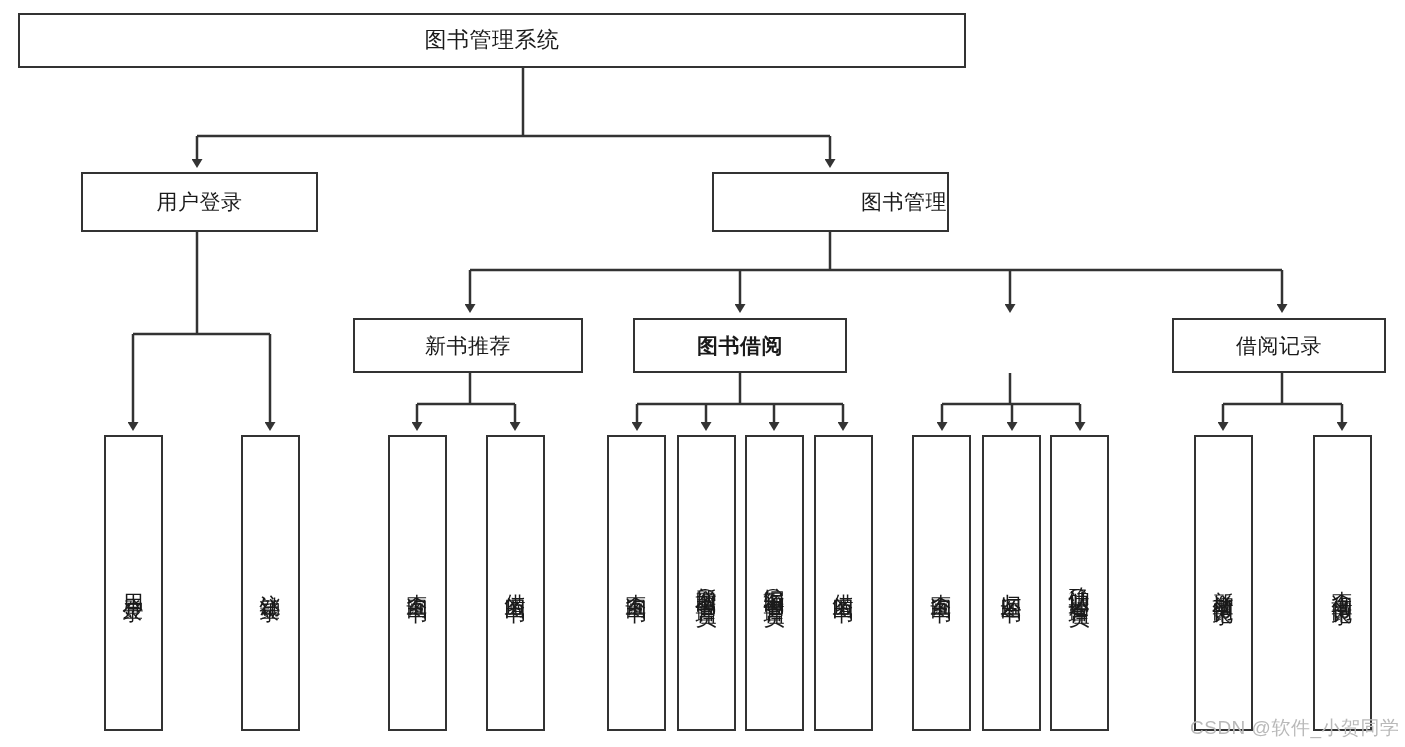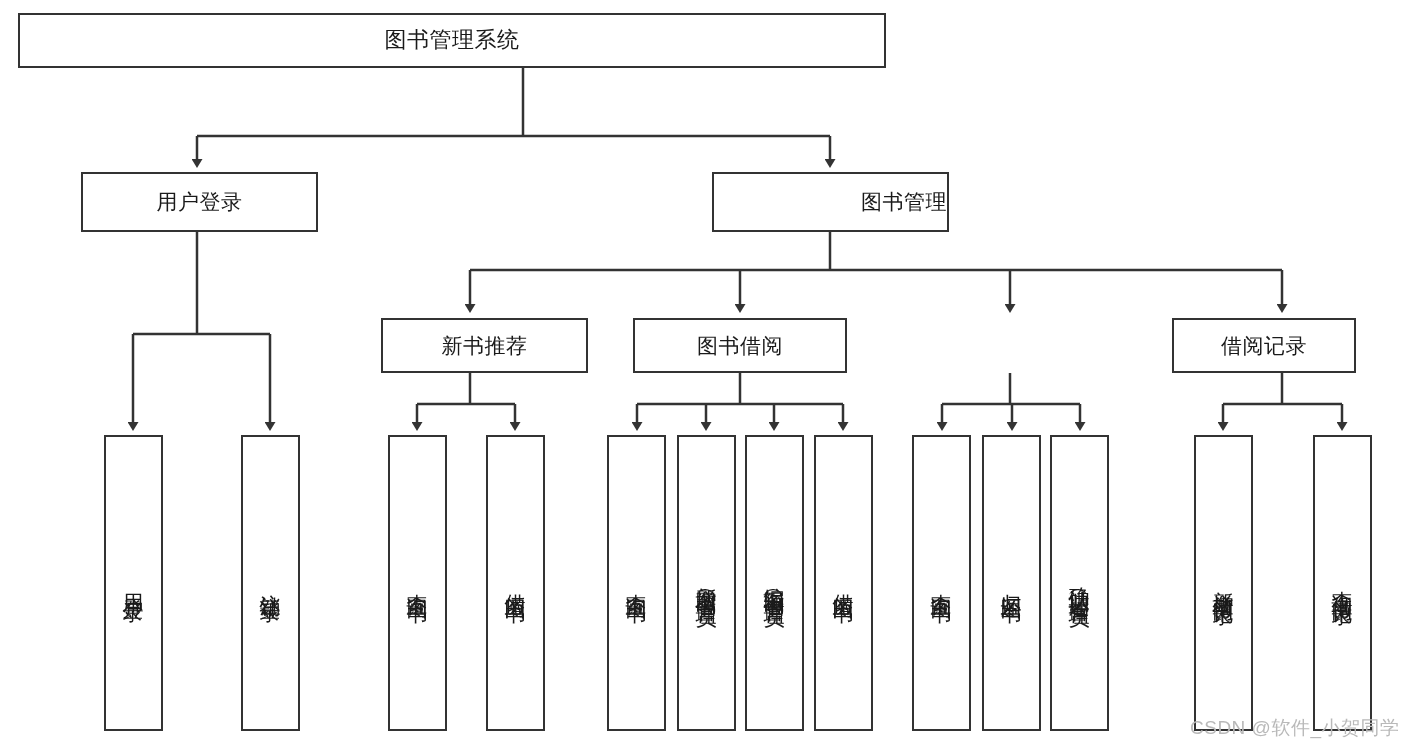--- a/index.html
+++ b/index.html
@@ -119,38 +119,38 @@
       <path d="M1012,404 L1012,423" marker-end="url(#arrow)"></path>
       <path d="M1080,404 L1080,423" marker-end="url(#arrow)"></path>
 
       <path d="M1282,373 L1282,404"></path>
       <path d="M1223,404 L1342,404"></path>
       <path d="M1223,404 L1223,423" marker-end="url(#arrow)"></path>
       <path d="M1342,404 L1342,423" marker-end="url(#arrow)"></path>
     </g>
   </svg>
 
-  <div class="node horiz root" style="left:18px; top:13px; width:868px; height:55px;">
+  <div class="node horiz root" style="left:18px; top:13px; width:948px; height:55px;">
     <span class="label">图书管理系统</span>
   </div>
 
   <div class="node horiz" style="left:81px; top:172px; width:237px; height:60px;">
     <span class="label">用户登录</span>
   </div>
   <div class="node horiz" style="left:712px; top:172px; width:237px; height:60px;justify-content:flex-end;">
     <span class="label">图书管理</span>
   </div>
 
-  <div class="node horiz" style="left:381px; top:318px; width:207px; height:55px;">
+  <div class="node horiz" style="left:353px; top:318px; width:230px; height:55px;">
     <span class="label">新书推荐</span>
   </div>
-  <div class="node horiz" style="left:633px; top:318px; width:214px; height:55px;">
+  <div class="node horiz" style="left:633px; top:318px; width:214px; height:55px;font-weight:bold;">
     <span class="label">图书借阅</span>
   </div>
-  <div class="node horiz" style="left:1172px; top:318px; width:184px; height:55px;">
+  <div class="node horiz" style="left:1172px; top:318px; width:214px; height:55px;">
     <span class="label">借阅记录</span>
   </div>
 
   <div class="node vert" style="left:104px; top:435px; width:59px; height:296px;">
     <span class="label">用户登录</span>
   </div>
   <div class="node vert" style="left:241px; top:435px; width:59px; height:296px;">
     <span class="label">注销登录</span>
   </div>
 

